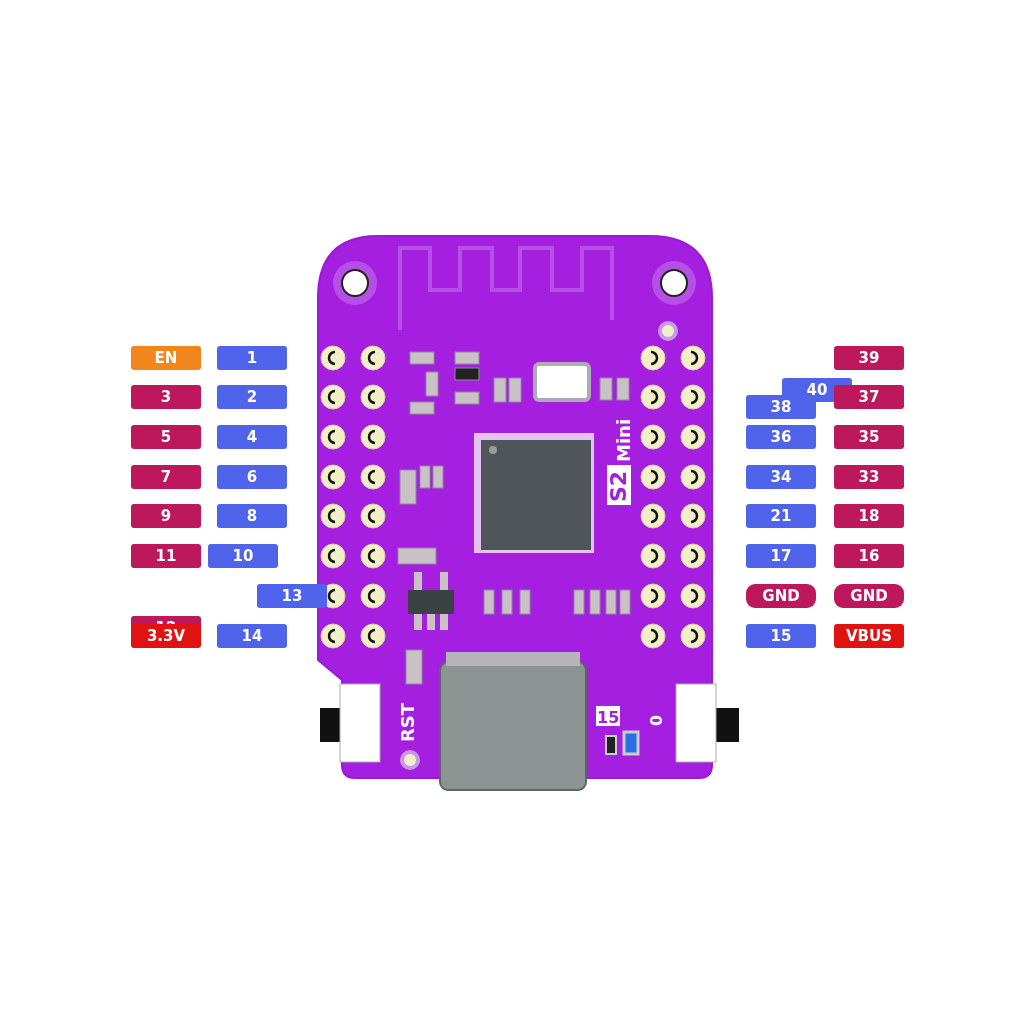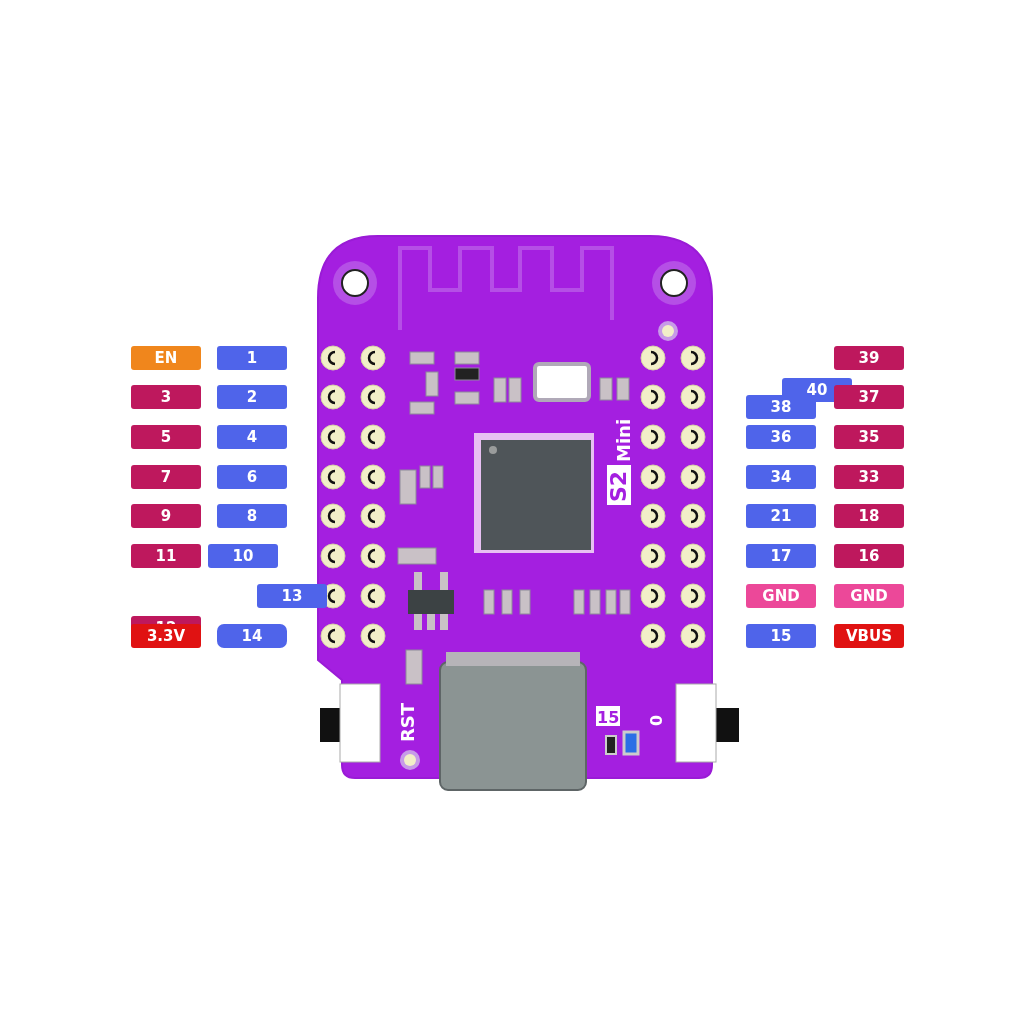--- a/index.html
+++ b/index.html
@@ -6,21 +6,21 @@
     body { width:1024px; height:1024px; position:relative; overflow:hidden; font-family:"DejaVu Sans", sans-serif; }
     .label {
       position:absolute; width:70px; height:24px; border-radius:3px;
       color:#fff; font-weight:bold; font-size:15px; line-height:24px; text-align:center;
       font-family:"DejaVu Sans", sans-serif;
     }
     .c-blue { background:#4f64ea; }
     .c-green { background:#be185d; }
     .c-orange { background:#f0861c; }
     .c-red { background:#e01212; }
-    .c-black { background:#ec4899; }
+    .c-black { background:#be185d;border-radius:9px; }
     #board { position:absolute; left:0; top:0; width:1024px; height:1024px; }
   </style>
 </head>
 <body>
 
 <svg id="board" viewBox="0 0 1024 1024" xmlns="http://www.w3.org/2000/svg">
 
   <path d="M378,236 L650,236 Q712,236 712,298 L712,765 Q712,778 699,778 L355,778 Q342,778 342,765 L342,680 L318,660 L318,298 Q318,236 378,236 Z" fill="#a41fe0" stroke="#9a1bd6" stroke-width="2"></path>
 
   <path d="M400,330 L400,248 L430,248 L430,290 L460,290 L460,248 L492,248 L492,290 L520,290 L520,248 L552,248 L552,290 L582,290 L582,248 L612,248 L612,320" fill="none" stroke="#b54fe6" stroke-width="4"></path>
@@ -178,21 +178,21 @@
     <div class="label c-blue" style="left: 217px; top: 425px;">4</div>
     <div class="label c-green" style="left: 131px; top: 465px;">7</div>
     <div class="label c-blue" style="left: 217px; top: 465px;">6</div>
     <div class="label c-green" style="left: 131px; top: 504px;">9</div>
     <div class="label c-blue" style="left: 217px; top: 504px;">8</div>
     <div class="label c-green" style="left: 131px; top: 544px;">11</div>
     <div class="label c-blue" style="left: 208px; top: 544px;">10</div>
     <div class="label c-green" style="left: 131px; top: 584px; margin-top: 32px;">12</div>
     <div class="label c-blue" style="left: 217px; top: 584px; margin-left: 40px;">13</div>
     <div class="label c-red" style="left: 131px; top: 624px;">3.3V</div>
-    <div class="label c-blue" style="left: 217px; top: 624px; border-radius: 7px;">14</div>
+    <div class="label c-blue" style="left: 217px; top: 624px;">14</div>
     <div class="label c-blue" style="left: 782px; top: 346px; margin-top: 32px;">40</div>
     <div class="label c-green" style="left: 834px; top: 346px;">39</div>
     <div class="label c-blue" style="left: 746px; top: 395px;">38</div>
     <div class="label c-green" style="left: 834px; top: 385px;">37</div>
     <div class="label c-blue" style="left: 746px; top: 425px;">36</div>
     <div class="label c-green" style="left: 834px; top: 425px;">35</div>
     <div class="label c-blue" style="left: 746px; top: 465px;">34</div>
     <div class="label c-green" style="left: 834px; top: 465px;">33</div>
     <div class="label c-blue" style="left: 746px; top: 504px;">21</div>
     <div class="label c-green" style="left: 834px; top: 504px;">18</div>

